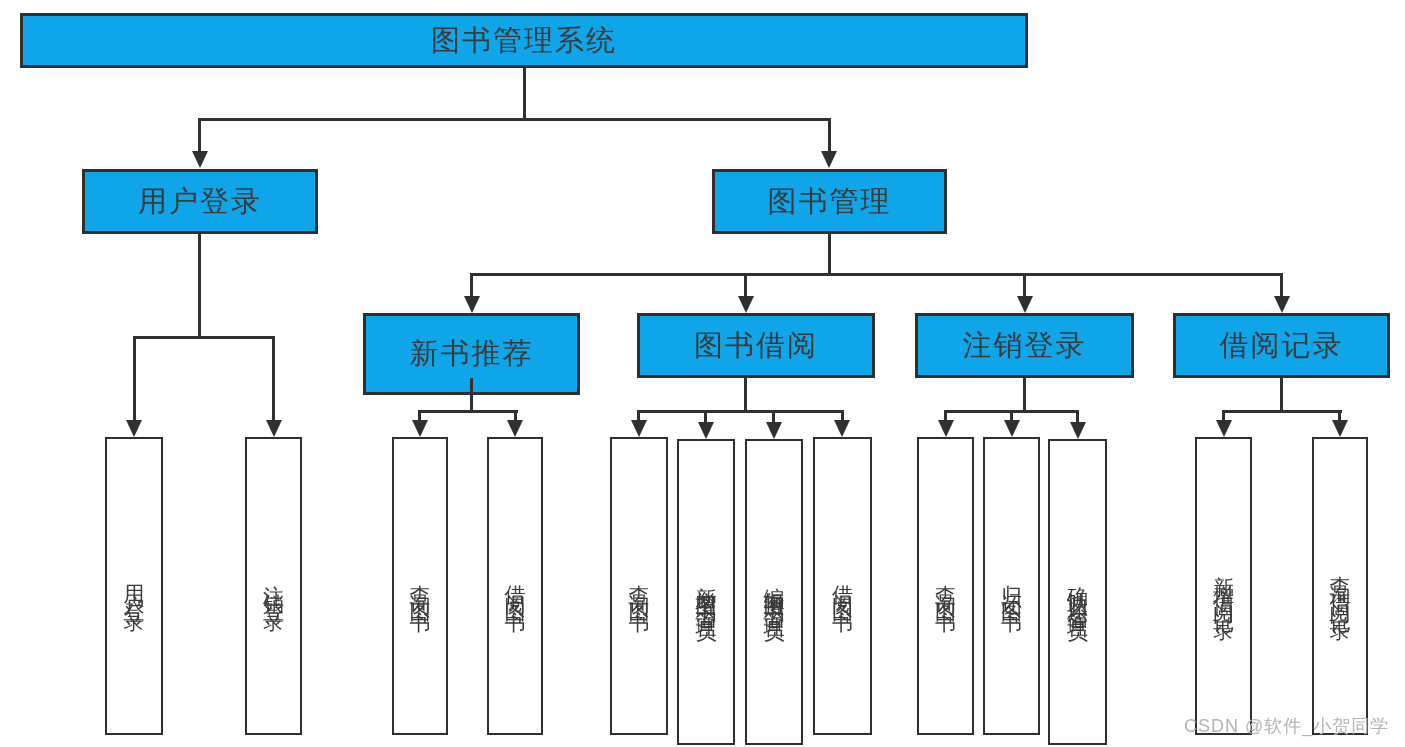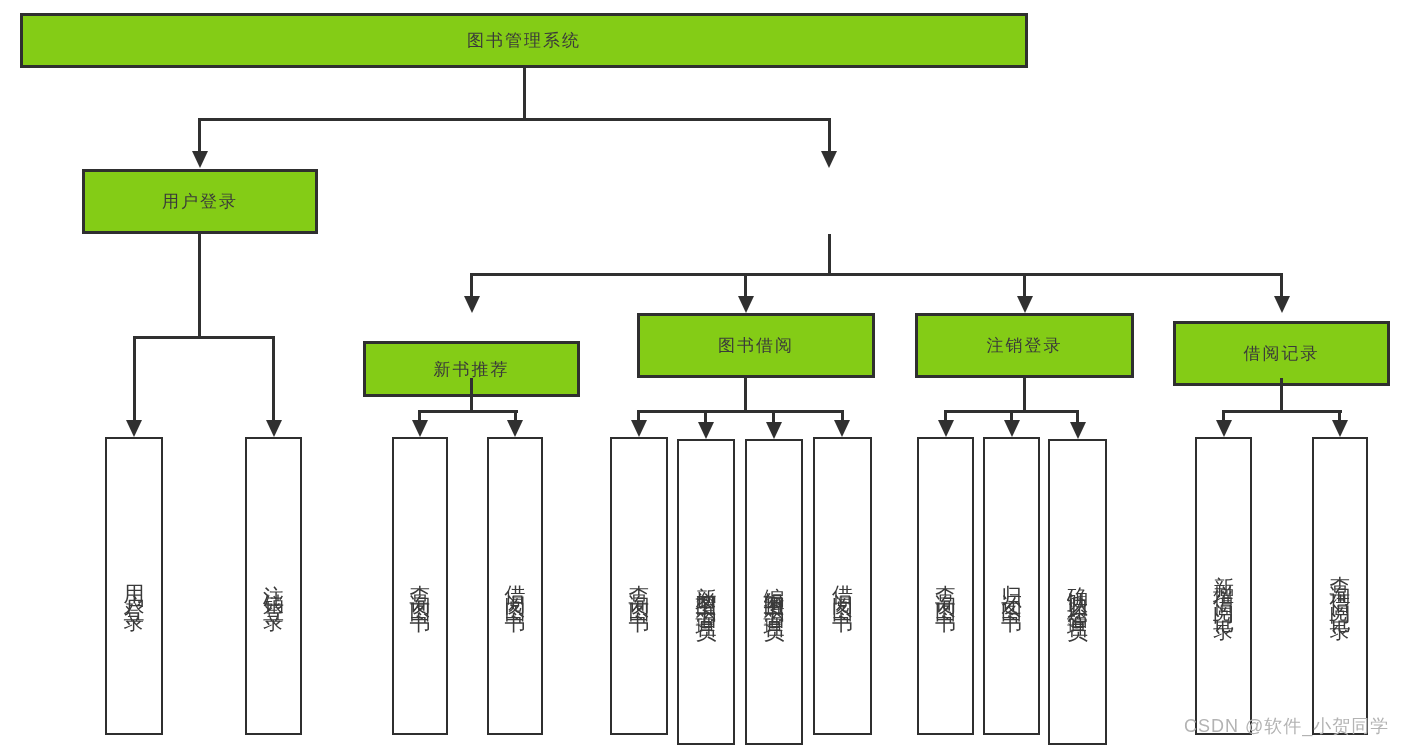--- a/index.html
+++ b/index.html
@@ -9,25 +9,25 @@
     height: 747px;
     background: #ffffff;
     overflow: hidden;
     font-family: "Liberation Sans", "DejaVu Sans", sans-serif;
     color: #373737;
   }
   .hbox {
     position: absolute;
     box-sizing: border-box;
     border: 3px solid #2f2f2f;
-    background: #84cc16;
+    background: #0ea5e9;
     display: flex;
     align-items: center;
     justify-content: center;
-    font-size: 17px;
+    font-size: 29px;
     letter-spacing: 2px;
     color: #3a3a3a;
   }
   .vbox {
     position: absolute;
     box-sizing: border-box;
     border: 2px solid #2f2f2f;
     background: #ffffff;
     display: flex;
     align-items: center;
@@ -67,43 +67,44 @@
   <div class="hbox" style="left:20px; top:13px; width:1008px; height:55px;">图书管理系统</div>
 
   <div class="vline" style="left:523px; top:68px; height:51px;"></div>
   <div class="hline" style="left:199px; top:118px; width:632px;"></div>
   <div class="vline" style="left:198px; top:118px; height:34px;"></div>
   <div class="arrow" style="left:192px; top:151px;"></div>
   <div class="vline" style="left:828px; top:118px; height:34px;"></div>
   <div class="arrow" style="left:821px; top:151px;"></div>
 
   <div class="hbox" style="left:82px; top:169px; width:236px; height:65px;">用户登录</div>
+  <div class="hbox" style="left:712px; top:169px; width:235px; height:65px;">图书管理</div>
 
   <div class="vline" style="left:198px; top:234px; height:102px;"></div>
   <div class="hline" style="left:133px; top:336px; width:142px;"></div>
   <div class="vline" style="left:133px; top:336px; height:85px;"></div>
   <div class="arrow" style="left:126px; top:420px;"></div>
   <div class="vline" style="left:272px; top:336px; height:85px;"></div>
   <div class="arrow" style="left:266px; top:420px;"></div>
 
   <div class="vline" style="left:828px; top:234px; height:39px;"></div>
   <div class="hline" style="left:470px; top:273px; width:813px;"></div>
   <div class="vline" style="left:470px; top:273px; height:25px;"></div>
   <div class="arrow" style="left:464px; top:296px;"></div>
   <div class="vline" style="left:744px; top:273px; height:25px;"></div>
   <div class="arrow" style="left:738px; top:296px;"></div>
   <div class="vline" style="left:1023px; top:273px; height:25px;"></div>
   <div class="arrow" style="left:1017px; top:296px;"></div>
   <div class="vline" style="left:1280px; top:273px; height:25px;"></div>
   <div class="arrow" style="left:1274px; top:296px;"></div>
 
-  <div class="hbox" style="left:363px; top:313px; width:217px; height:56px;margin-top:28px;">新书推荐</div>
+  <div class="hbox" style="left:363px; top:313px; width:217px; height:82px;">新书推荐</div>
   <div class="hbox" style="left:637px; top:313px; width:238px; height:65px;">图书借阅</div>
   <div class="hbox" style="left:915px; top:313px; width:219px; height:65px;">注销登录</div>
-  <div class="hbox" style="left:1173px; top:313px; width:217px; height:65px;margin-top:8px;">借阅记录</div>
+  <div class="hbox" style="left:1173px; top:313px; width:217px; height:65px;">借阅记录</div>
 
   <div class="vline" style="left:470px; top:378px; height:32px;"></div>
   <div class="hline" style="left:419px; top:410px; width:99px;"></div>
   <div class="vline" style="left:418px; top:410px; height:11px;"></div>
   <div class="arrow" style="left:412px; top:420px;"></div>
   <div class="vline" style="left:514px; top:410px; height:11px;"></div>
   <div class="arrow" style="left:507px; top:420px;"></div>
 
   <div class="vline" style="left:744px; top:378px; height:32px;"></div>
   <div class="hline" style="left:638px; top:410px; width:206px;"></div>

